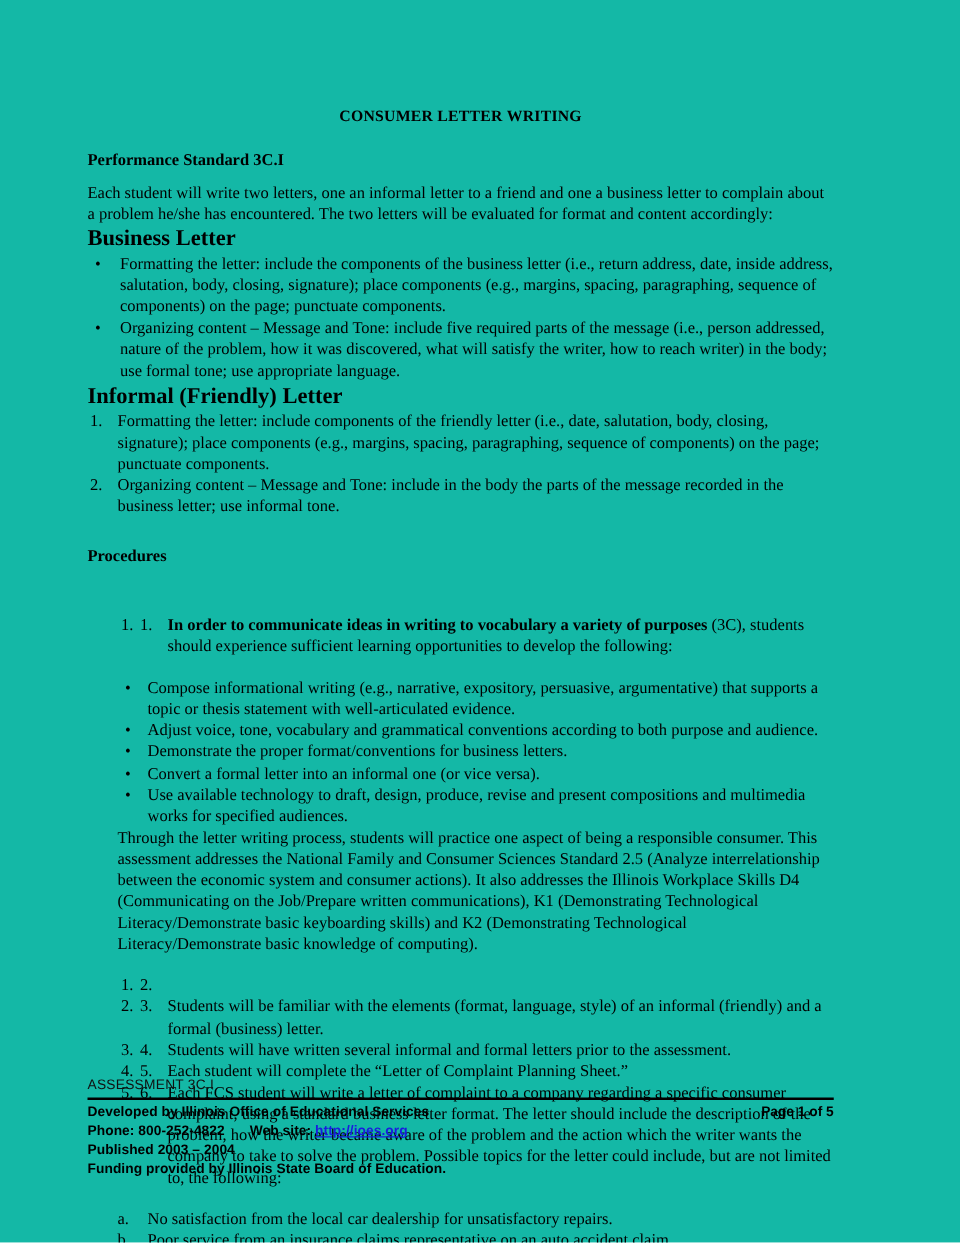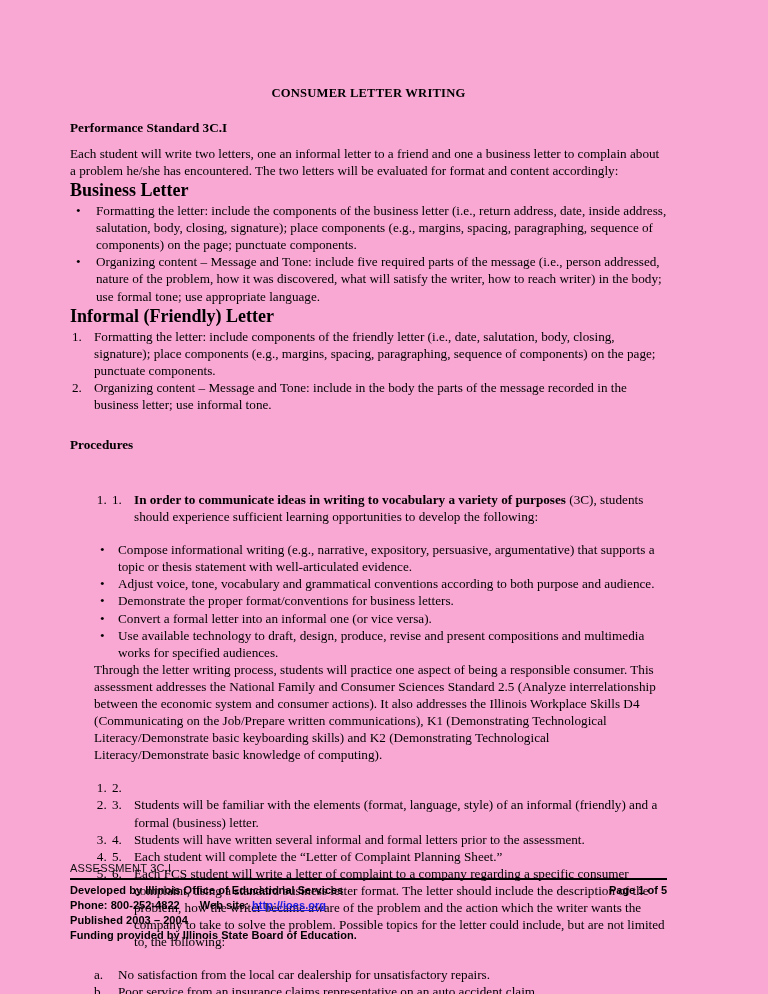--- a/index.html
+++ b/index.html
@@ -14,21 +14,21 @@
     font-family: "Liberation Serif", "DejaVu Serif", serif;
     color: #000000;
     overflow: hidden;
   }
 
   .page {
     position: absolute;
     left: 0; top: 0;
     width: 768px;
     height: 994px;
-    background: #f9a8d4;
+    background: #14b8a6;
   }
 
   .content {
     position: absolute;
     left: 70px;
     top: 86px;
     width: 597px;
   }
 
   

